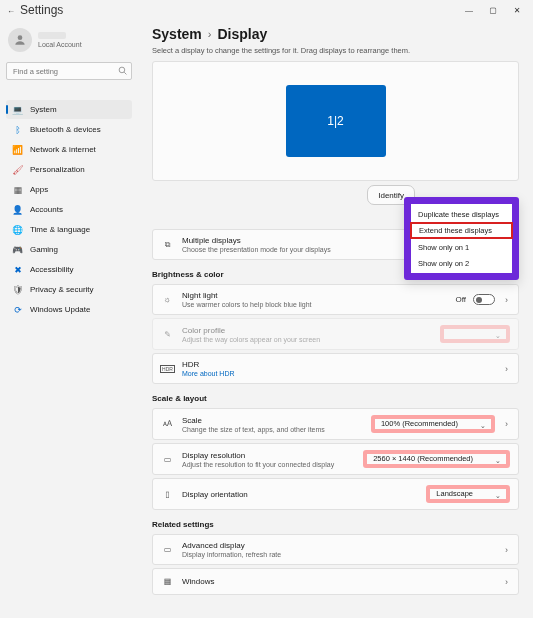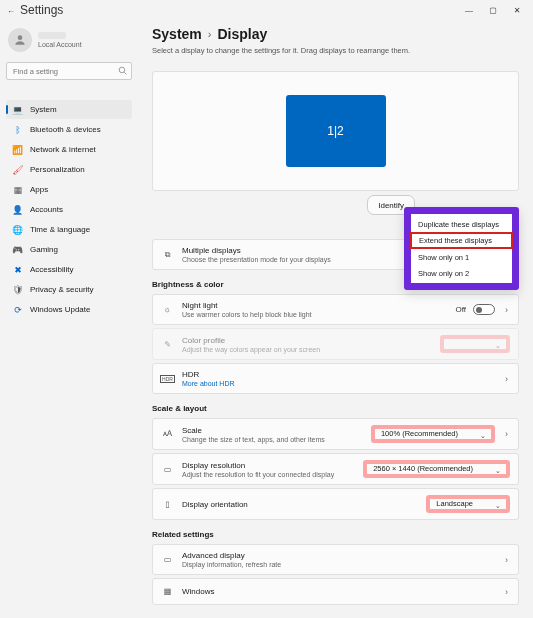--- a/index.html
+++ b/index.html
@@ -22,21 +22,21 @@
 .search .sicon{position:absolute;right:5px;top:4px;width:9px;height:9px}
 .nav{display:flex;flex-direction:column;gap:1px;margin-top:3px}
 .nav-item{display:flex;align-items:center;gap:7px;height:19px;padding:0 7px;border-radius:3px;cursor:pointer;position:relative}
 .nav-item.active{background:#e9e9e9}
 .nav-item.active::before{content:"";position:absolute;left:0;top:5px;bottom:5px;width:2px;background:#0067c0;border-radius:1px}
 .nav-icon{width:10px;height:10px;display:flex;align-items:center;justify-content:center;font-size:9px}
 .nav-label{font-size:8px}
 .main{flex:1;padding:6px 14px 0 14px;overflow-y:auto}
 .bcrumb{display:flex;align-items:center;gap:6px;font-size:14px;font-weight:600;margin-bottom:4px}
 .bcrumb .sep{font-size:11px;color:#666;font-weight:400}
-.subtitle{font-size:7.5px;color:#555;margin-bottom:16px}
+.subtitle{font-size:7.5px;color:#555;margin-bottom:6px}
 .monitor-area{border:1px solid #e0e0e0;background:#fbfbfb;border-radius:3px;height:120px;display:flex;flex-direction:column;align-items:center;justify-content:center;position:relative;margin-bottom:4px}
 .monitor{width:100px;height:72px;background:#0067c0;border-radius:3px;display:flex;align-items:center;justify-content:center;color:#fff;font-size:12px}
 .mon-row{display:flex;justify-content:flex-end;gap:4px;margin-bottom:3px;position:relative}
 .btn{height:20px;padding:0 10px;border:1px solid #ccc;background:#fbfbfb;border-radius:7px;font-size:8px;display:flex;align-items:center;cursor:pointer}
 .dropdown{position:absolute;right:0;top:12px;width:115px;background:#fff;border:7px solid #6d28d9;border-radius:3px;box-shadow:0 4px 12px rgba(0,0,0,0.15);z-index:10;padding:2px 0}
 .dd-item{height:16px;display:flex;align-items:center;padding:0 7px;font-size:7.5px;cursor:pointer}
 .dd-item.hl{border:2px solid #d82020;height:17px;margin:0 -1px}
 .card{border:1px solid #e0e0e0;background:#fbfbfb;border-radius:3px;padding:6px 8px;display:flex;align-items:center;gap:8px;margin-bottom:3px}
 .card.disabled{opacity:.5}
 .card-icon{width:13px;height:13px;display:flex;align-items:center;justify-content:center;color:#555}

